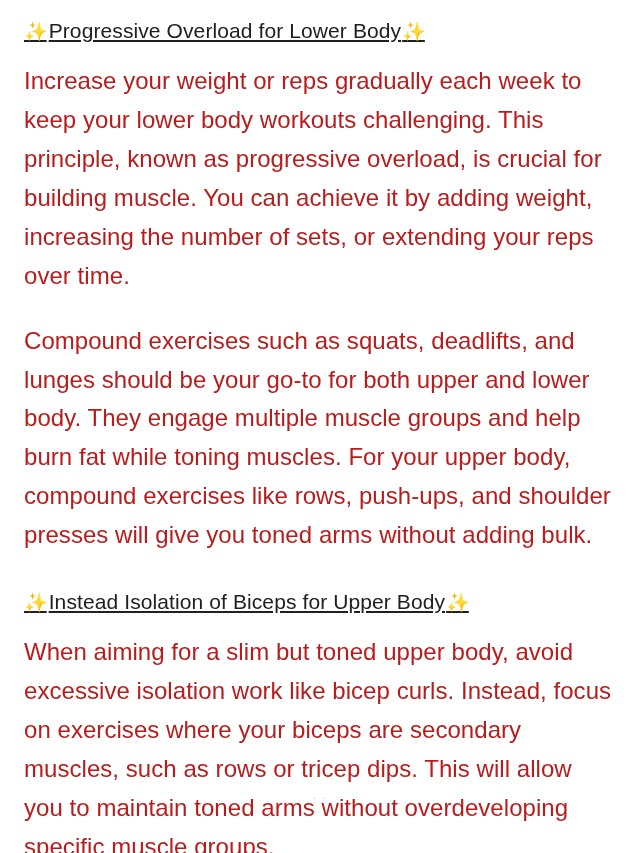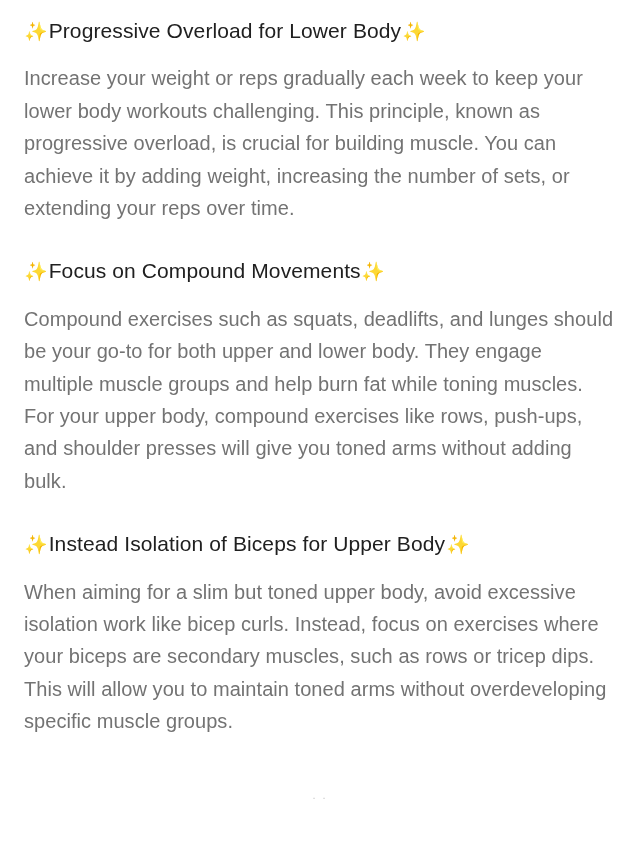--- a/index.html
+++ b/index.html
@@ -25,37 +25,38 @@
     margin: 0;
   }
   h2.heading {
     font-size: 21px;
     line-height: 1.45;
     font-weight: 400;
     color: #202020;
     margin: 0 0 0 0;
     padding: 6px 0 2px 0;
     letter-spacing: 0.1px;
+    text-decoration: underline;
   }
   .spark {
     color: #f2c94c;
     font-size: 19px;
     letter-spacing: -1px;
   }
   .spark-lead {
     margin-right: 2px;
   }
   .spark-trail {
     margin-left: 1px;
   }
   p.para {
-    font-size: 20px;
+    font-size: 24px;
     line-height: 1.62;
     font-weight: 400;
-    color: #737373;
+    color: #b91c1c;
     margin: 14px 0 26px 0;
     letter-spacing: 0.05px;
   }
   .section + .section {
     margin-top: 0;
   }
   .footer-dots {
     position: absolute;
     left: 0;
     right: 0;
@@ -71,21 +72,20 @@
 <body>
 
 <div class="page">
 
   <section class="section">
     <h2 class="heading"><span class="spark spark-lead">✨</span><span>Progressive Overload for Lower Body</span><span class="spark spark-trail">✨</span></h2>
     <p class="para">Increase your weight or reps gradually each week to keep your lower body workouts challenging. This principle, known as progressive overload, is crucial for building muscle. You can achieve it by adding weight, increasing the number of sets, or extending your reps over time.</p>
   </section>
 
   <section class="section">
-    <h2 class="heading"><span class="spark spark-lead">✨</span><span>Focus on Compound Movements</span><span class="spark spark-trail">✨</span></h2>
     <p class="para">Compound exercises such as squats, deadlifts, and lunges should be your go-to for both upper and lower body. They engage multiple muscle groups and help burn fat while toning muscles. For your upper body, compound exercises like rows, push-ups, and shoulder presses will give you toned arms without adding bulk.</p>
   </section>
 
   <section class="section">
     <h2 class="heading"><span class="spark spark-lead">✨</span><span>Instead Isolation of Biceps for Upper Body</span><span class="spark spark-trail">✨</span></h2>
     <p class="para">When aiming for a slim but toned upper body, avoid excessive isolation work like bicep curls. Instead, focus on exercises where your biceps are secondary muscles, such as rows or tricep dips. This will allow you to maintain toned arms without overdeveloping specific muscle groups.</p>
   </section>
 
   <div class="footer-dots">. .</div>
 

